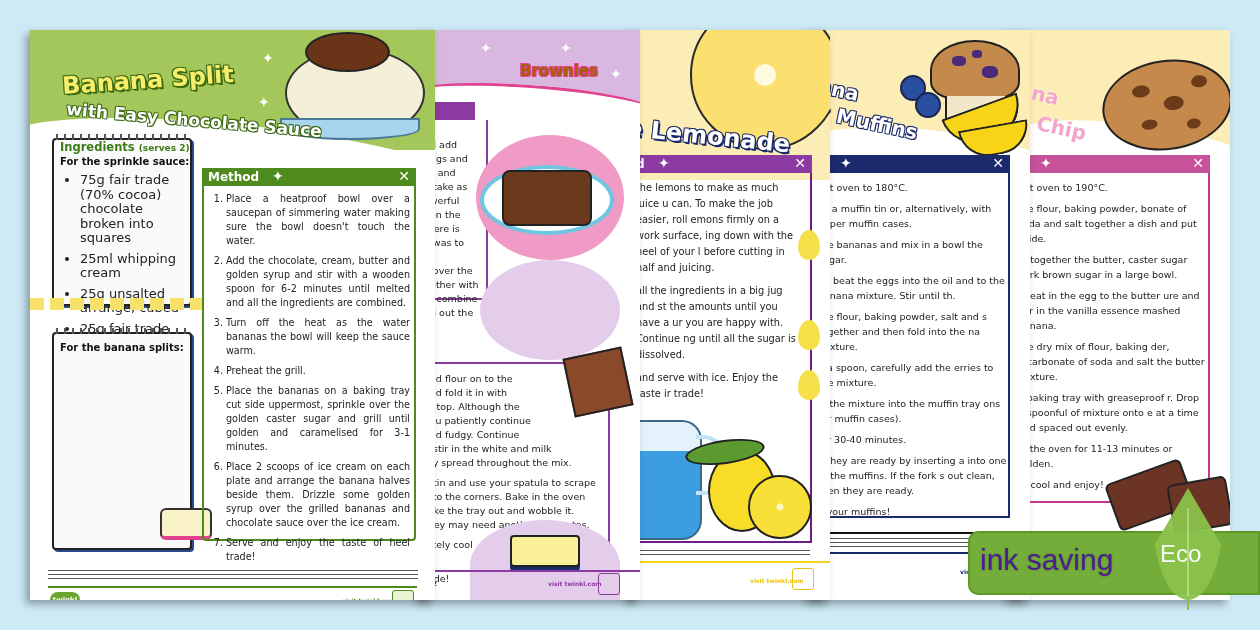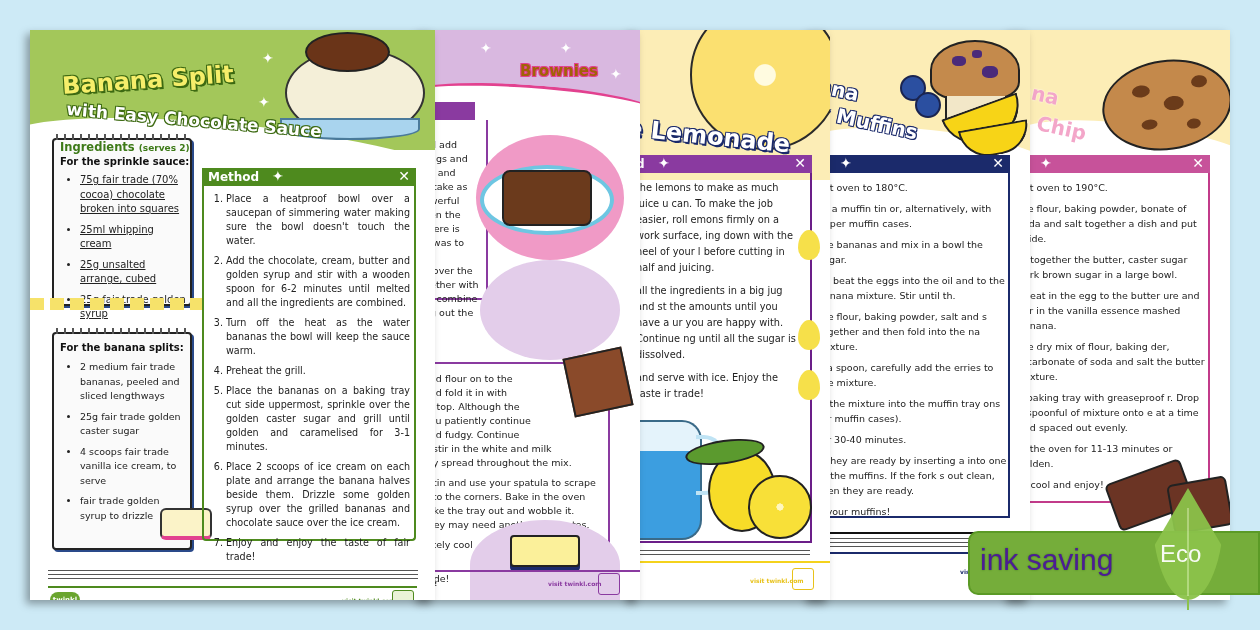--- a/index.html
+++ b/index.html
@@ -172,50 +172,44 @@
   <div style="position:absolute;left:250px;top:88px;width:140px;height:22px;border-radius:0 0 50% 50%;background:#a9d4ee;border:2px solid #4a7a9a;"></div>
   <div class="hdr-title" style="left:32px;top:36px;font-size:24px;color:#f6ee6a;transform:rotate(-4deg);text-shadow:1px 1px 0 #3d6a12,-1px -1px 0 #3d6a12,1px -1px 0 #3d6a12,-1px 1px 0 #3d6a12,2px 2px 0 #3d6a12;">Banana Split</div>
   <div class="hdr-title" style="left:36px;top:80px;font-size:17px;color:#fff;transform:rotate(5deg);text-shadow:1px 1px 0 #3d6a12,-1px -1px 0 #3d6a12,1px -1px 0 #3d6a12,-1px 1px 0 #3d6a12;">with Easy Chocolate Sauce</div>
   <span class="star" style="left:232px;top:20px;">✦</span>
   <span class="star" style="left:228px;top:64px;">✦</span>
 
   <div style="position:absolute;left:22px;top:108px;width:140px;height:168px;background:#fafafa;border:2px solid #222;border-radius:4px;box-shadow:2px 2px 0 #2a4a8a;"></div>
   <div style="position:absolute;left:26px;top:104px;width:132px;height:6px;background:repeating-linear-gradient(to right,#555 0 2px,transparent 2px 8px);"></div>
   <div style="position:absolute;left:30px;top:110px;font-size:11.5px;font-weight:bold;color:#3d7a18;white-space:nowrap;"><span>Ingredients</span> <span style="font-size:9px;">(serves 2)</span></div>
   <div style="position:absolute;left:30px;top:126px;font-size:10px;font-weight:bold;color:#111;">For the sprinkle sauce:</div>
-  <ul class="txt" style="position:absolute;left:40px;top:143px;width:118px;font-size:10px;line-height:14.5px;list-style:disc;padding-left:10px;text-decoration:underline;">
+  <ul class="txt" style="position:absolute;left:40px;top:143px;width:118px;font-size:13px;line-height:14.5px;list-style:disc;padding-left:10px;">
     <li style="margin-bottom:6px;">75g fair trade (70% cocoa) chocolate broken into squares</li>
     <li style="margin-bottom:6px;">25ml whipping cream</li>
     <li style="margin-bottom:6px;">25g unsalted arrange, cubed</li>
     <li>25g fair trade golden syrup</li>
   </ul>
 
   <div style="position:absolute;left:0;top:268px;width:180px;height:30px;background:repeating-linear-gradient(to right,#f6e26a 0 14px,transparent 14px 20px);clip-path:polygon(0 0,100% 0,100% 40%,0 40%);"></div>
 
   <div style="position:absolute;left:22px;top:302px;width:140px;height:218px;background:#fafafa;border:2px solid #222;border-radius:4px;box-shadow:2px 2px 0 #2a4a8a;"></div>
   <div style="position:absolute;left:26px;top:298px;width:132px;height:6px;background:repeating-linear-gradient(to right,#555 0 2px,transparent 2px 8px);"></div>
   <div style="position:absolute;left:30px;top:312px;font-size:10px;font-weight:bold;color:#111;">For the banana splits:</div>
-  <ul class="txt" style="position:absolute;left:40px;top:330px;width:118px;font-size:9.5px;line-height:14.5px;list-style:disc;padding-left:10px;">
-    <li style="margin-bottom:6px;">2 medium fair trade bananas, peeled and sliced lengthways</li>
-    <li style="margin-bottom:6px;">25g fair trade golden caster sugar</li>
-    <li style="margin-bottom:6px;">4 scoops fair trade vanilla ice cream, to serve</li>
-    <li>fair trade golden syrup to drizzle</li>
-  </ul>
   <div style="position:absolute;left:130px;top:478px;width:52px;height:32px;background:#fbf3c8;border:2px solid #333;border-bottom:4px solid #e2418f;border-radius:6px;"></div>
 
   <div class="bar" style="left:172px;top:138px;width:214px;background:#4e8a1e;font-size:12px;"><span>Method</span><span class="star" style="left:70px;top:-1px;">✦</span><span class="star" style="right:6px;top:-1px;">✕</span></div>
   <div style="position:absolute;left:172px;top:156px;width:214px;height:355px;border:2px solid #4e8a1e;border-top:none;border-radius:0 0 4px 4px;"></div>
   <ol class="txt" style="position:absolute;left:180px;top:162px;width:200px;font-size:9.6px;line-height:14px;padding-left:16px;text-align:justify;">
     <li style="margin-bottom:6px;">Place a heatproof bowl over a saucepan of simmering water making sure the bowl doesn't touch the water.</li>
     <li style="margin-bottom:6px;">Add the chocolate, cream, butter and golden syrup and stir with a wooden spoon for 6-2 minutes until melted and all the ingredients are combined.</li>
     <li style="margin-bottom:6px;">Turn off the heat as the water bananas the bowl will keep the sauce warm.</li>
     <li style="margin-bottom:6px;">Preheat the grill.</li>
     <li style="margin-bottom:6px;">Place the bananas on a baking tray cut side uppermost, sprinkle over the golden caster sugar and grill until golden and caramelised for 3-1 minutes.</li>
     <li style="margin-bottom:6px;">Place 2 scoops of ice cream on each plate and arrange the banana halves beside them. Drizzle some golden syrup over the grilled bananas and chocolate sauce over the ice cream.</li>
-    <li>Enjoy and enjoy the taste of fair trade!</li>
+    <li>Serve and enjoy the taste of heel trade!</li>
   </ol>
 
   <div class="legal" style="left:18px;top:540px;width:370px;height:10px;background:repeating-linear-gradient(to bottom,#555 0 1px,transparent 1px 4px);"></div>
   <div class="footer-line" style="top:556px;background:#4e8a1e;left:18px;right:18px;"></div>
   <div style="position:absolute;left:20px;top:562px;width:30px;height:16px;background:#6aa52e;border-radius:8px;color:#fff;font-size:7px;font-weight:bold;text-align:center;line-height:16px;"><span>twinkl</span></div>
   <div class="visit" style="left:312px;top:567px;color:#4e8a1e;">visit twinkl.com</div>
   <div style="position:absolute;left:362px;top:560px;width:22px;height:22px;border:1px solid #4e8a1e;border-radius:3px;background:#eaf3d6;"></div>
 </div>
 
 <div style="position:absolute;left:968px;top:531px;width:292px;height:64px;background:#75ad3a;border:2px solid #5b9a26;border-radius:10px 0 0 10px;z-index:10;">

